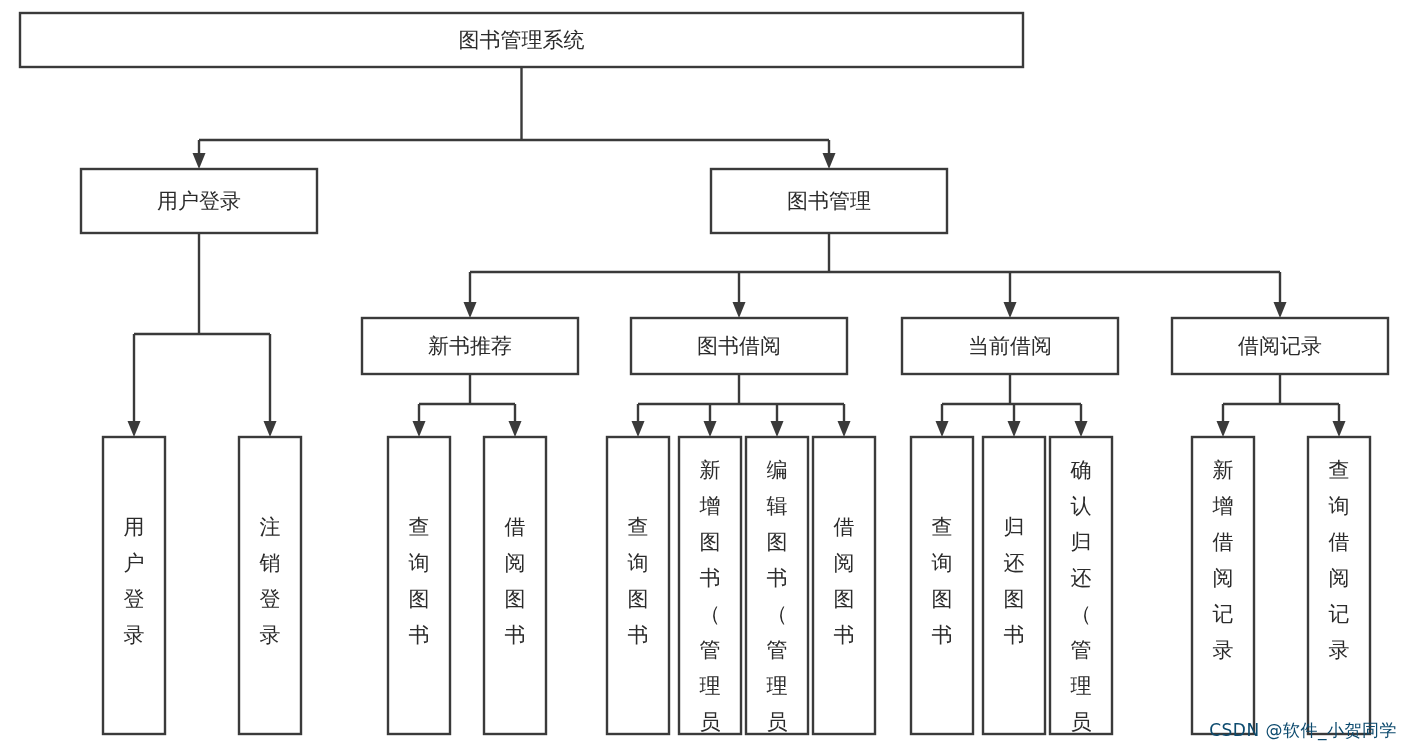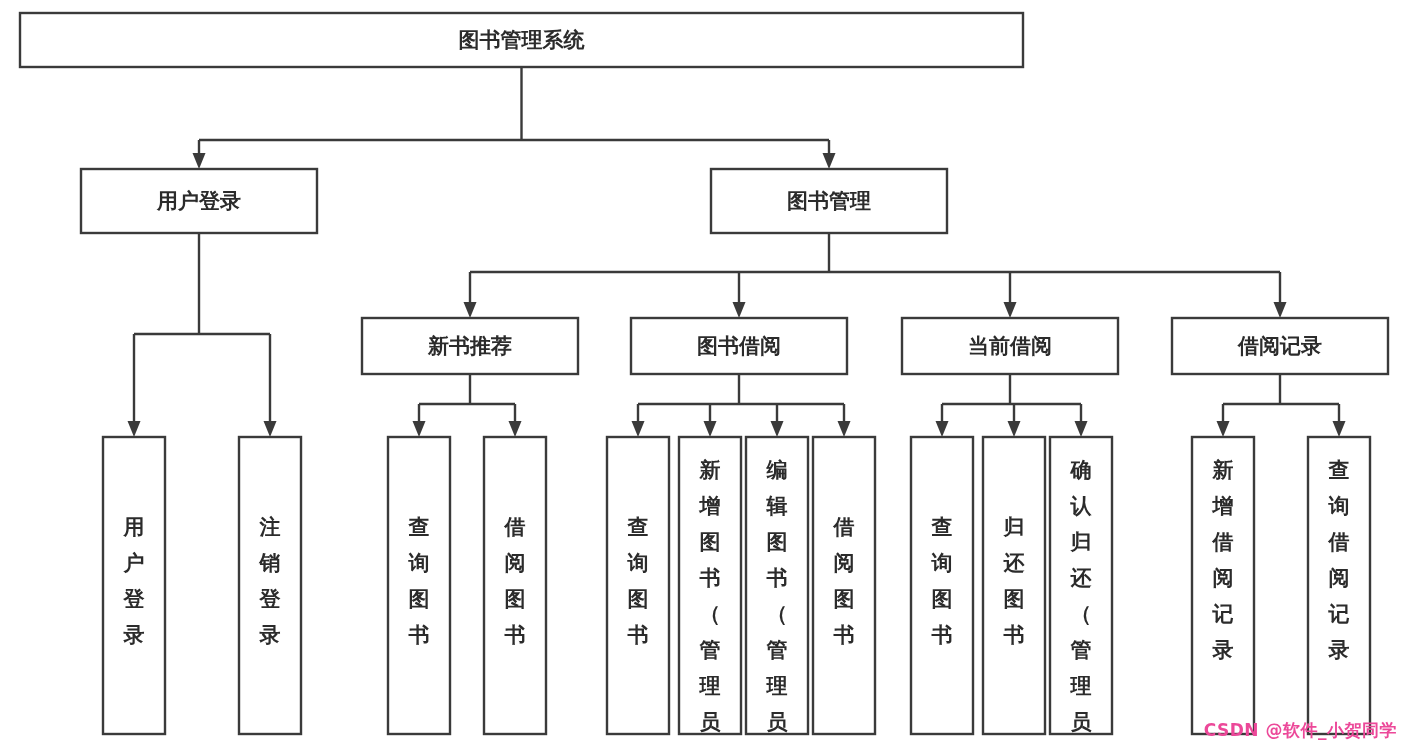--- a/index.html
+++ b/index.html
@@ -12,21 +12,20 @@
     height: 747px;
     font-family: "DejaVu Sans", "Liberation Sans", sans-serif;
     overflow: hidden;
     position: relative;
   }
   #diagram-root {
     position: relative;
     width: 1405px;
     height: 747px;
     background: #ffffff;
-    font-weight: bold;
   }
   svg#tree-svg {
     position: absolute;
     left: 0;
     top: 0;
     width: 1405px;
     height: 747px;
     display: block;
   }
   .node-box {
@@ -56,21 +55,21 @@
     font-family: "DejaVu Sans", "Liberation Sans", sans-serif;
     font-size: 21px;
     text-anchor: middle;
   }
   .watermark {
     position: absolute;
     right: 8px;
     bottom: 5px;
     font-family: "DejaVu Sans", "Liberation Sans", sans-serif;
     font-size: 17px;
-    color: #ec4899;
+    color: #0c4a6e;
     letter-spacing: 0.5px;
     white-space: nowrap;
     user-select: none;
   }
 </style>
 </head>
 <body>
 
 <div id="diagram-root">
   <svg id="tree-svg" viewBox="0 0 1405 747">

